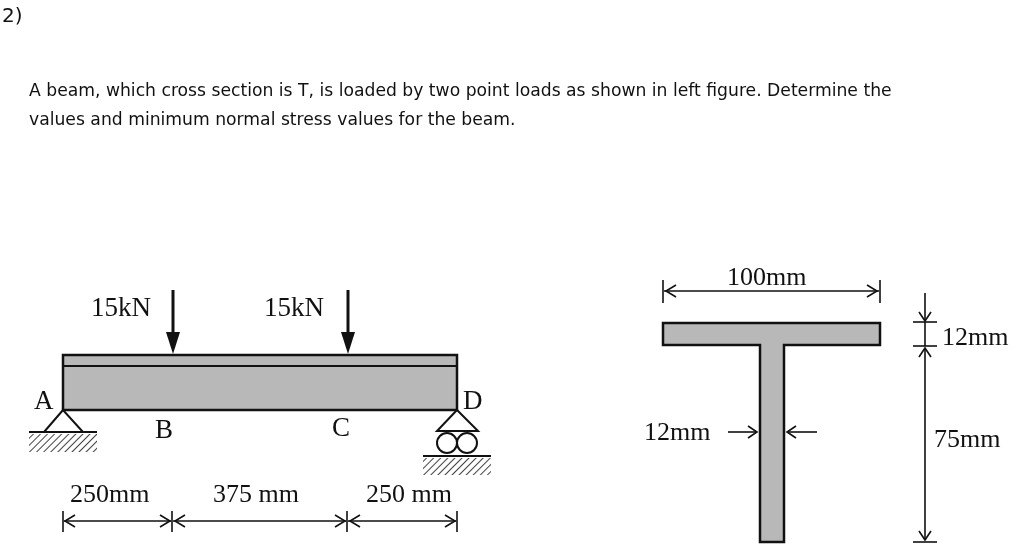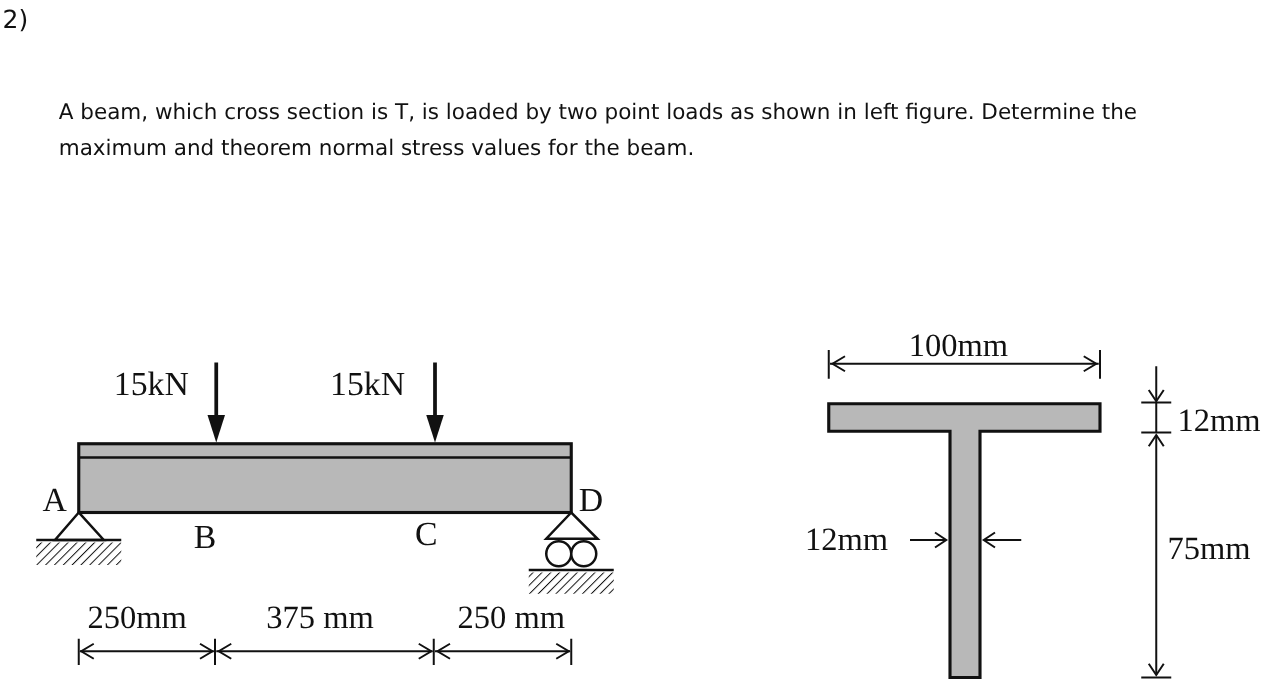--- a/index.html
+++ b/index.html
@@ -1,29 +1,29 @@
 <!DOCTYPE html>
 <html><head>
 <meta charset="utf-8">
 <style>
   html, body { margin:0; padding:0; background:#ffffff; }
   body { width:1022px; height:549px; position:relative; overflow:hidden; }
   .qnum { position:absolute; left:2px; top:3px; font-family:"DejaVu Sans", sans-serif; font-size:20px; color:#111; }
   .para { position:absolute; left:29px; top:76px; width:990px; font-family:"DejaVu Sans", sans-serif; font-size:17.2px; line-height:29px; color:#111; }
-  .para div { white-space:nowrap;margin-left:18px; }
+  .para div { white-space:nowrap; }
   svg { position:absolute; left:0; top:0; }
   .serif { font-family:"Liberation Serif", serif; fill:#111; }
 </style>
 </head>
 <body>
 
 <div class="qnum">2)</div>
 <div class="para">
   <div>A beam, which cross section is T, is loaded by two point loads as shown in left figure. Determine the</div>
-  <div>maximum and theorem normal stress values for the beam.</div>
+  <div>values and minimum normal stress values for the beam.</div>
 </div>
 
 <svg width="1022" height="549" viewBox="0 0 1022 549">
   <defs>
     <pattern id="hatch" patternUnits="userSpaceOnUse" width="5" height="5" patternTransform="rotate(45)">
       <line x1="0" y1="0" x2="0" y2="5" stroke="#111" stroke-width="1.6"></line>
     </pattern>
   </defs>
 
   <g>

